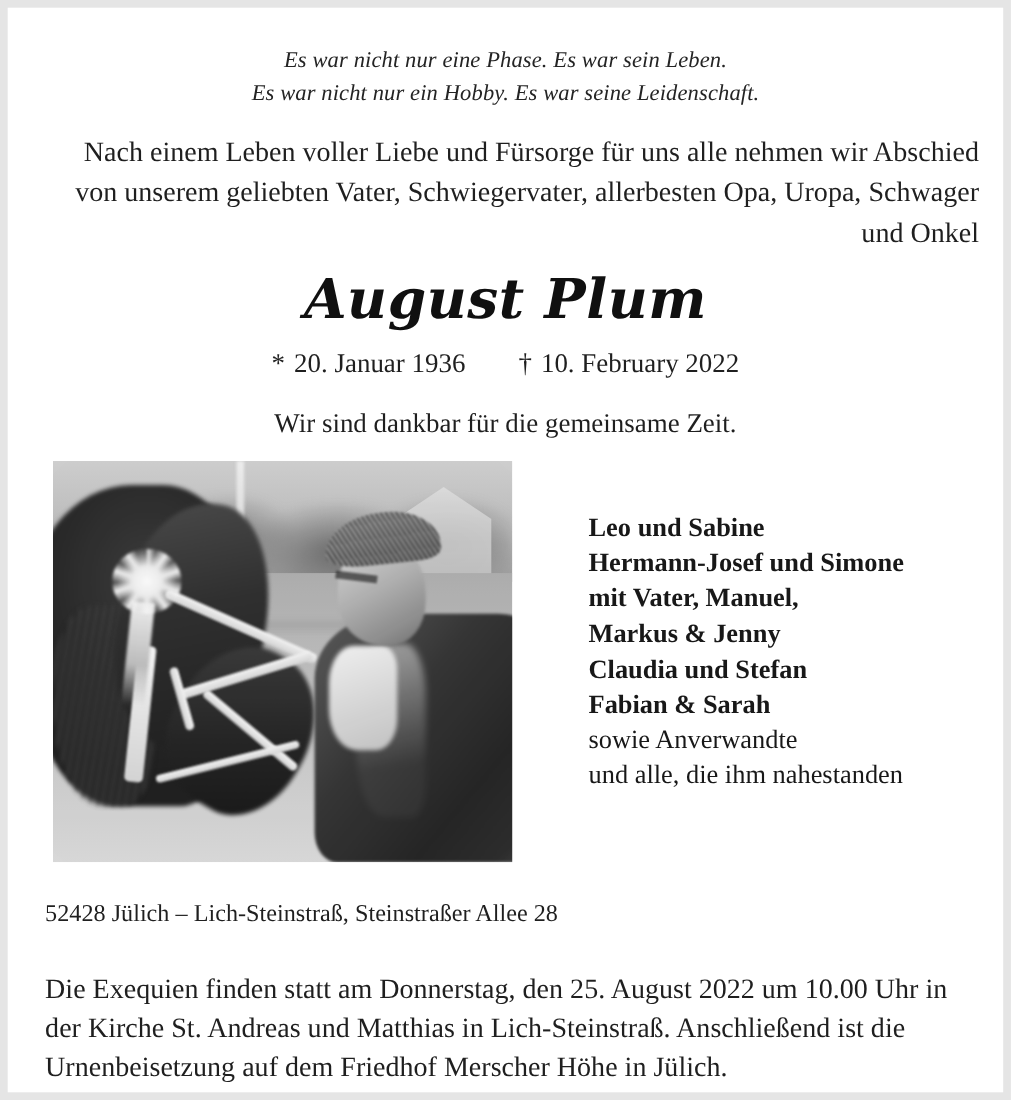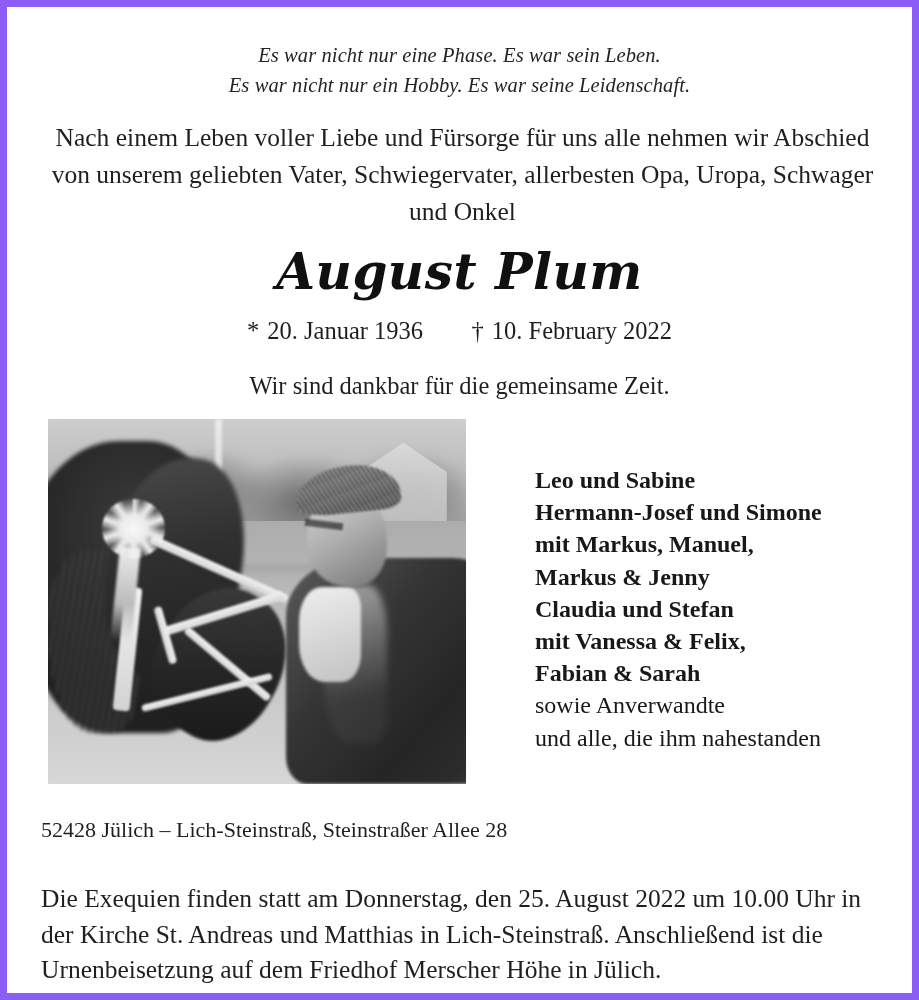--- a/index.html
+++ b/index.html
@@ -14,21 +14,21 @@
     color: #1a1a1a;
     overflow: hidden;
   }
 
   
   #notice {
     position: relative;
     box-sizing: border-box;
     width: 919px;
     height: 1000px;
-    background: #8b5cf6;
+    background: #e5e5e5;
     padding: 7px;
     text-decoration: underline;
   }
   #sheet {
     position: relative;
     box-sizing: border-box;
     width: 905px;
     height: 986px;
     background: #ffffff;
     overflow: hidden;
@@ -51,21 +51,21 @@
 
   
   .intro {
     position: absolute;
     left: 28px;
     top: 112px;
     width: 855px;
     font-size: 25.5px;
     line-height: 37px;
     color: #1f1f1f;
-    text-align: center;
+    text-align: right;
   }
 
   
   .name {
     position: absolute;
     left: 0;
     top: 236px;
     width: 905px;
     text-align: center;
     font-family: "DejaVu Serif", "Liberation Serif", serif;
@@ -359,24 +359,23 @@
         <div class="ph-man-shirt"></div>
         <div class="ph-man-face"></div>
         <div class="ph-man-glasses"></div>
         <div class="ph-man-cap"></div>
       </div>
     </div>
 
     <div class="survivors">
         <div class="b">Leo und Sabine</div>
         <div class="b">Hermann-Josef und Simone</div>
-        <div class="b">mit Markus, Manuel,</div>
+        <div class="b">mit Vater, Manuel,</div>
         <div class="b">Markus &amp; Jenny</div>
         <div class="b">Claudia und Stefan</div>
-        <div class="b">mit Vanessa &amp; Felix,</div>
         <div class="b">Fabian &amp; Sarah</div>
         <div class="r">sowie Anverwandte</div>
         <div class="r">und alle, die ihm nahestanden</div>
       </div>
 
     <div class="address">52428 Jülich – Lich-Steinstraß, Steinstraßer Allee 28</div>
 
     <div class="service">Die Exequien finden statt am Donnerstag, den 25. August 2022 um 10.00 Uhr in der Kirche St. Andreas und Matthias in Lich-Steinstraß. Anschließend ist die Urnenbeisetzung auf dem Friedhof Merscher Höhe in Jülich.</div>
 
   </div>

